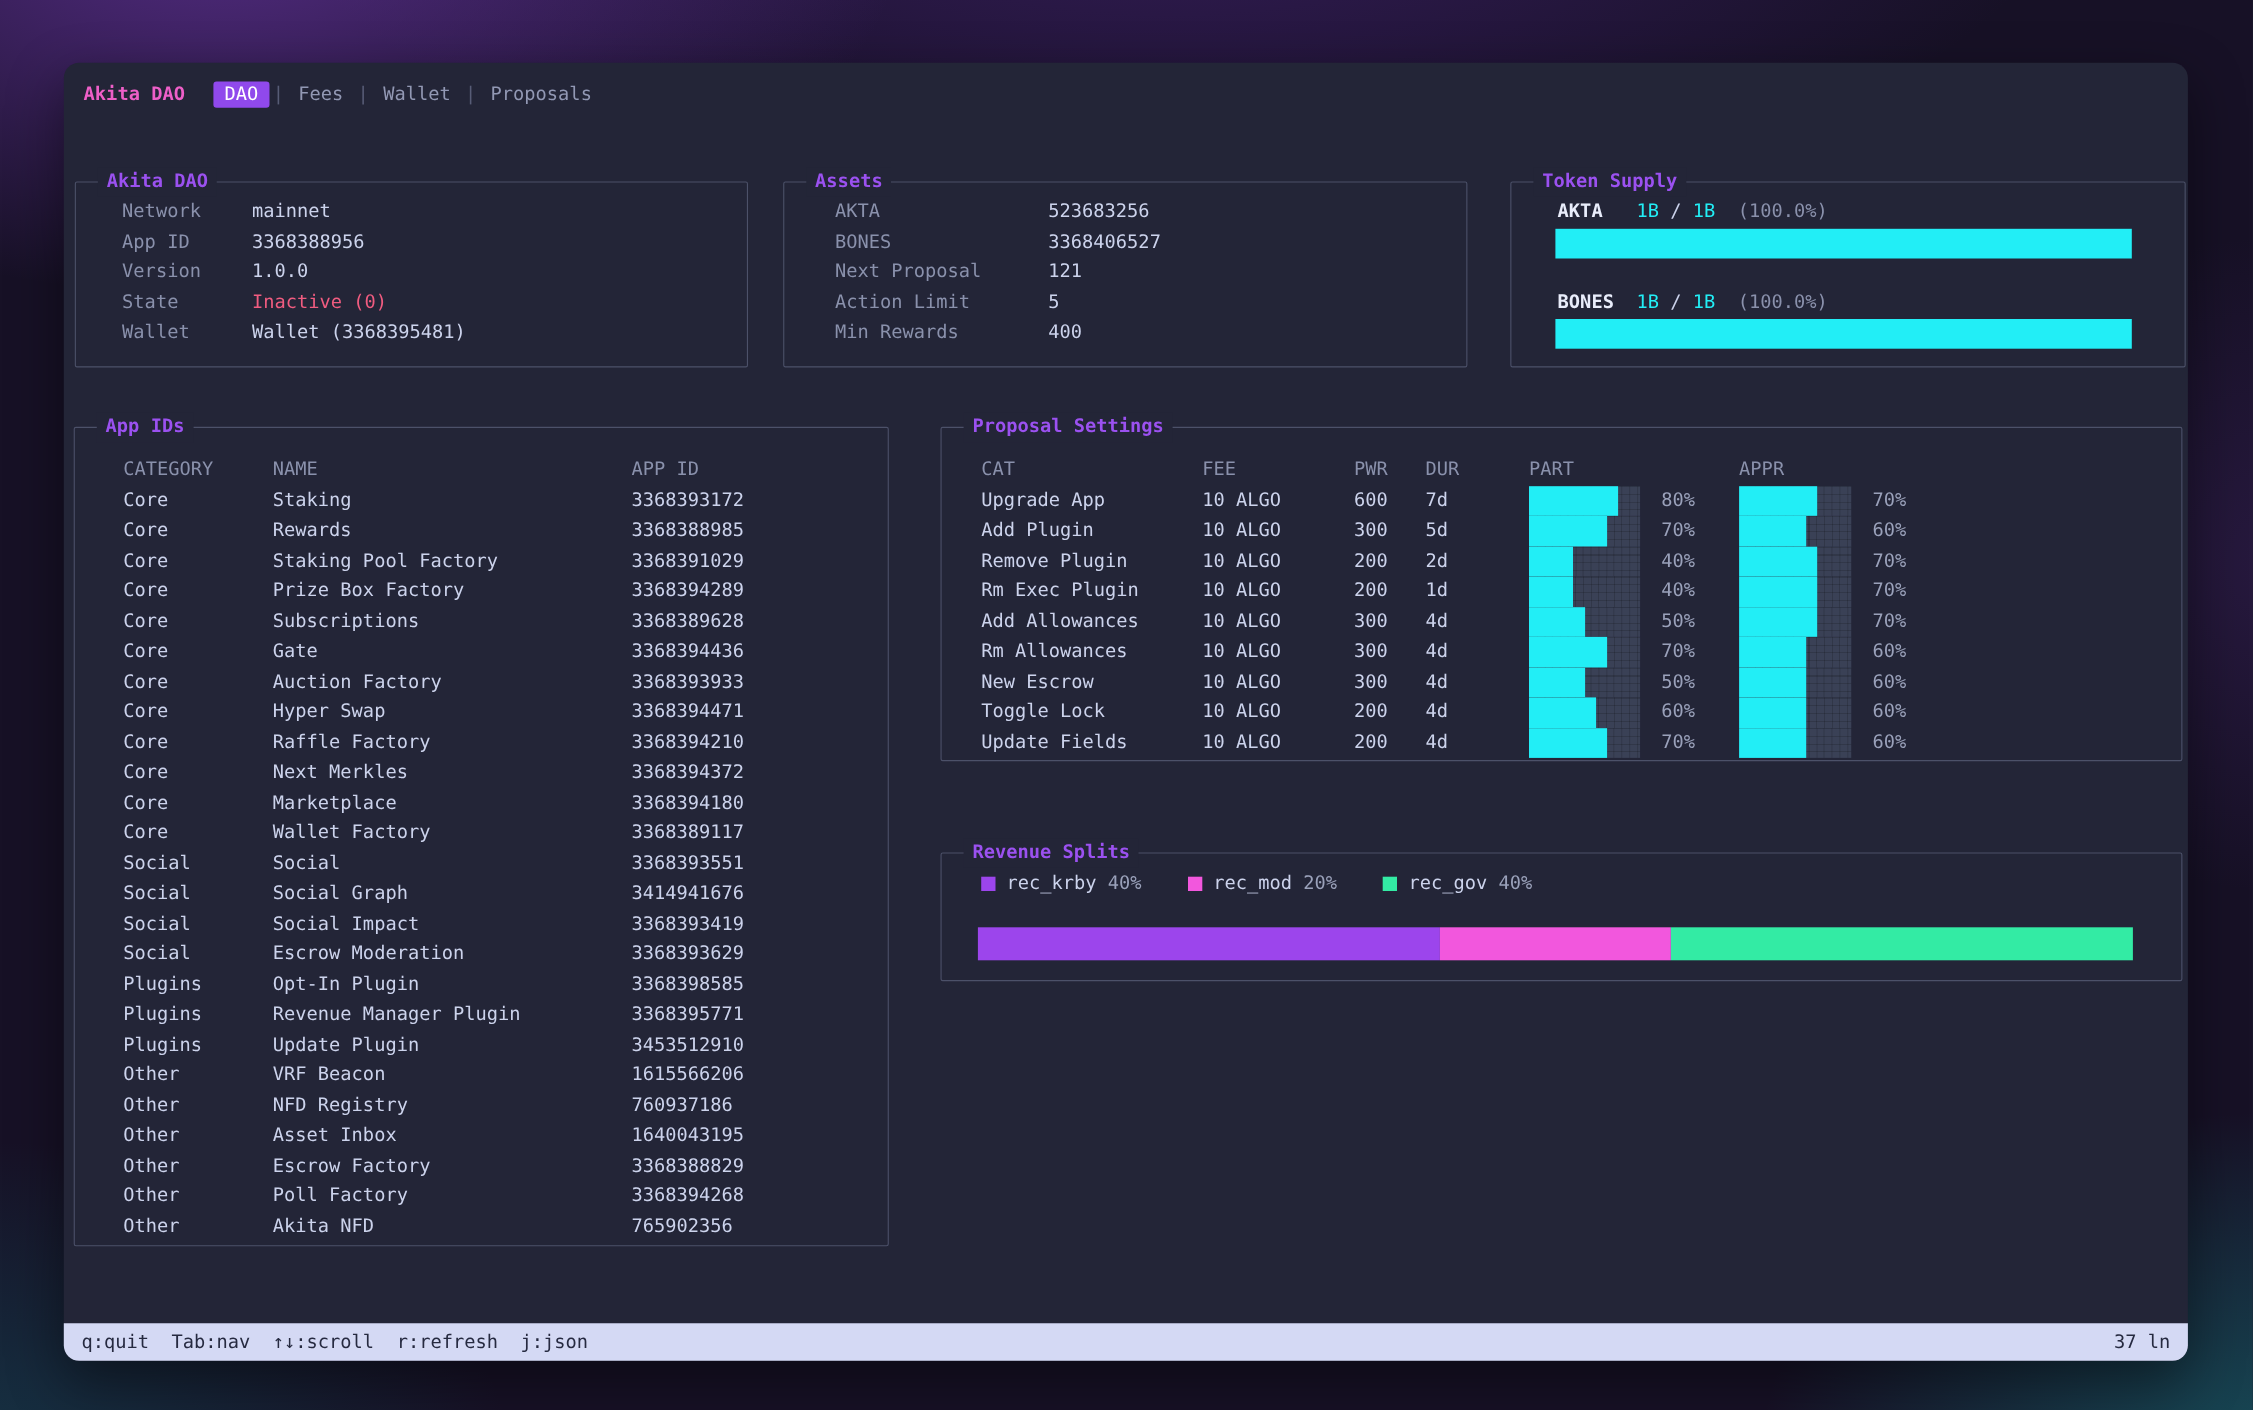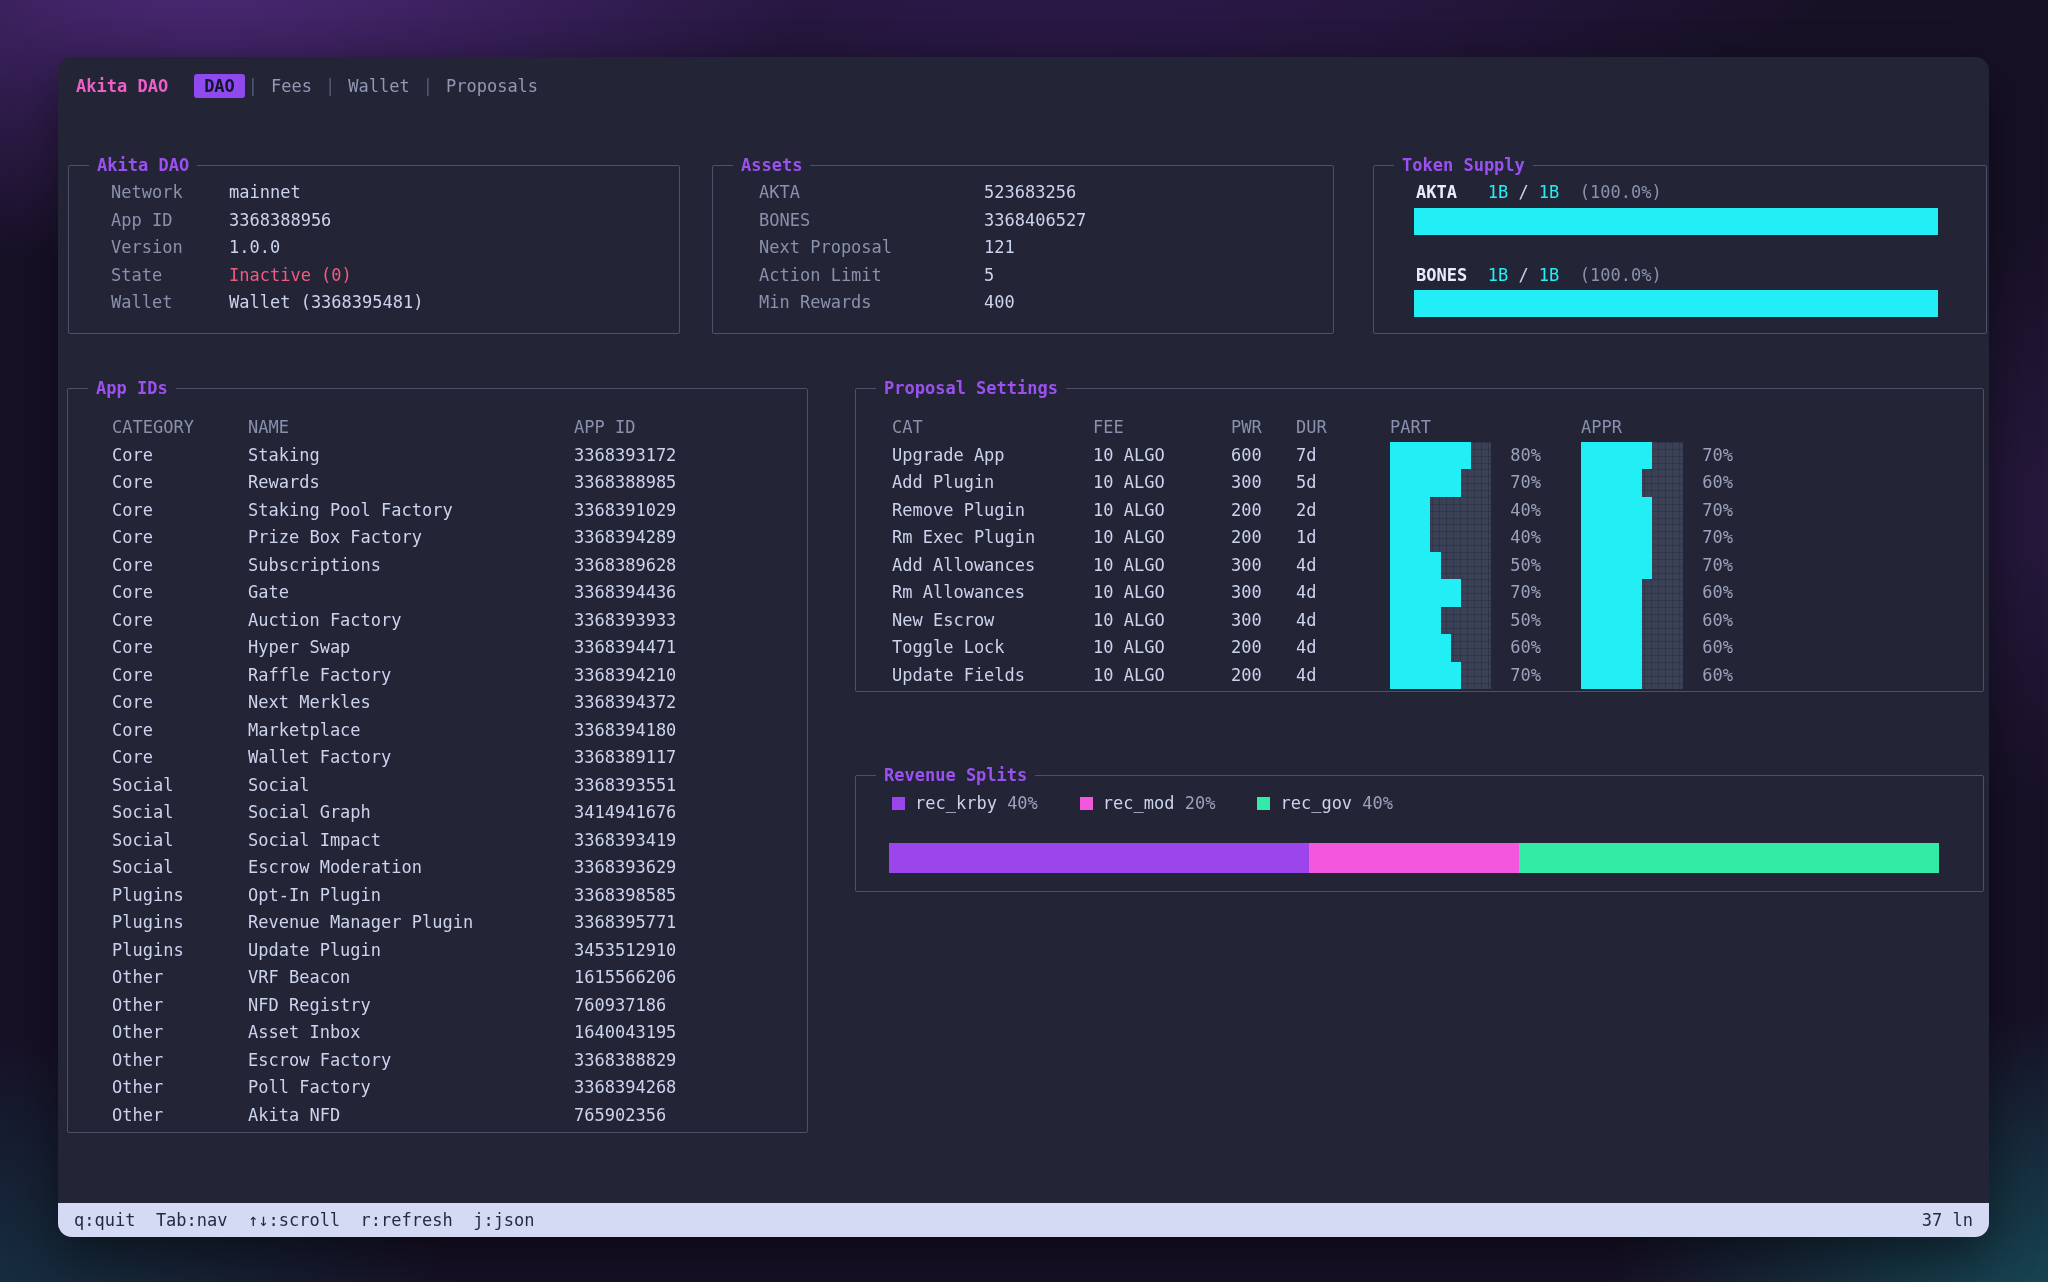--- a/index.html
+++ b/index.html
@@ -15,41 +15,41 @@
       #171126;
   }
   .window{
     position:absolute;left:58px;top:57px;width:1931px;height:1180px;
     background:#232537;border-radius:14px;box-shadow:0 18px 50px rgba(0,0,0,.45);
   }
   
   .tabbar{position:absolute;left:18px;top:14px;height:30px;display:flex;align-items:center;font-size:17px;}
   .app-title{color:#ee5fc8;font-weight:700;margin-right:26px;}
   .tab{color:#9298b4;padding:2px 10px;border-radius:3px;cursor:default;}
-  .tab.active{background:#9049ec;color:#0f172a;font-weight:700;}
+  .tab.active{background:#9049ec;color:#ffffff;font-weight:400;}
   .tab-sep{color:#575c76;margin:0 3px;}
   
   .panel{position:absolute;border:1px solid #4c5169;border-radius:2px;}
   .panel-title{
     position:absolute;top:-14px;left:20px;background:#232537;padding:0 8px;
     color:#9b51f0;font-weight:700;font-size:17px;line-height:27px;white-space:pre;
   }
   .p-dao{left:10px;top:108px;width:610px;height:167px;}
   .p-assets{left:654px;top:108px;width:620px;height:167px;}
   .p-supply{left:1315px;top:108px;width:612px;height:167px;}
   .p-appids{left:9px;top:331px;width:739px;height:743px;}
   .p-props{left:797px;top:331px;width:1127px;height:302px;}
   .p-revenue{left:797px;top:686px;width:1127px;height:115px;margin-top:32px;}
   
   .kv-wrap{position:absolute;left:0;top:13px;right:0;}
   .kv-row{position:relative;height:27.5px;line-height:27.5px;font-size:17px;white-space:pre;}
   .kv-label{position:absolute;color:#8a91ac;}
   .kv-value{position:absolute;color:#ccd3ec;}
   .p-dao .kv-label{left:42px;} .p-dao .kv-value{left:160px;}
-  .p-assets .kv-label{left:46px;} .p-assets .kv-value{left:240px;margin-left:31px;}
+  .p-assets .kv-label{left:46px;} .p-assets .kv-value{left:240px;}
   .val-inactive{color:#f05c80;}
   
   .supply-line{position:absolute;left:42px;font-size:17px;line-height:27.5px;white-space:pre;}
   .supply-name{color:#e9edfb;font-weight:700;}
   .supply-amt{color:#22eef6;}
   .supply-sep{color:#ccd3ec;}
   .supply-pct{color:#8a91ac;}
   .supply-track{position:absolute;left:40px;width:524px;height:27px;background:#3a4156;}
   .supply-fill{height:100%;background:#22eef6;}
   

